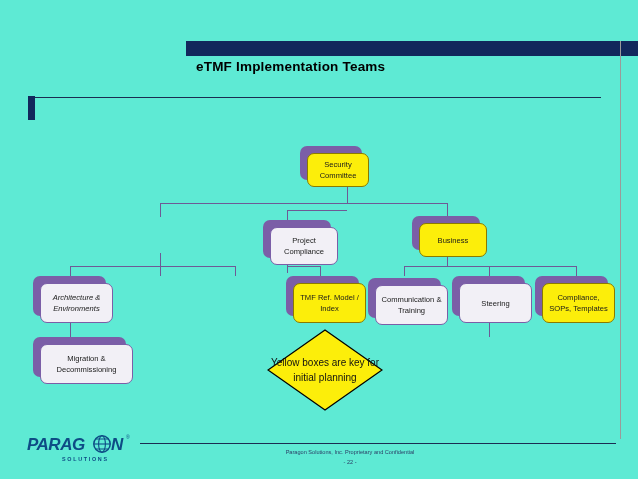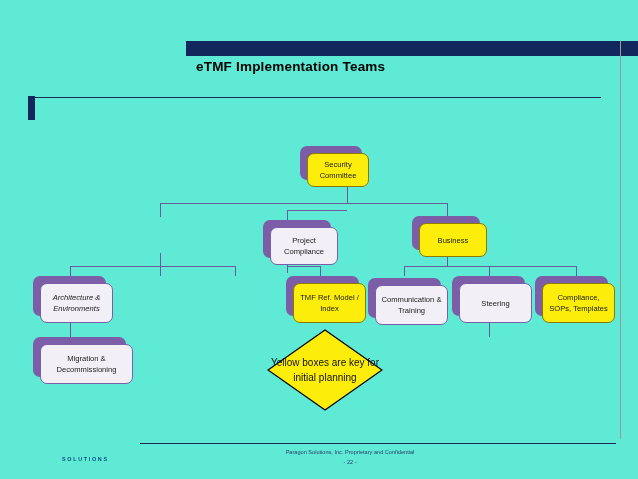--- a/index.html
+++ b/index.html
@@ -269,15 +269,31 @@
     </svg>
     <div class="dia-text">Yellow boxes are key for initial planning</div>
   </div>
 
   <div id="footer-rule"></div>
   <div id="footer-text">
     <span>Paragon Solutions, Inc. Proprietary and Confidential</span>
     <span id="footer-page">- 22 -</span>
   </div>
 
+  <div id="logo">
+    <svg viewBox="0 0 116 26" width="116" height="26">
+      <g fill="#0E4C85" font-family="Liberation Sans, sans-serif" font-weight="bold" font-size="17" font-style="italic">
+        <text x="0" y="18" letter-spacing="-0.5">PARAG</text>
+        <text x="84" y="18">N</text>
+      </g>
+      <g>
+        <circle cx="75" cy="12" r="8.2" fill="none" stroke="#0E4C85" stroke-width="1.5"></circle>
+        <ellipse cx="75" cy="12" rx="3.4" ry="8.2" fill="none" stroke="#0E4C85" stroke-width="1.1"></ellipse>
+        <line x1="66.8" y1="12" x2="83.2" y2="12" stroke="#0E4C85" stroke-width="1.1"></line>
+        <line x1="68.2" y1="7" x2="81.8" y2="7" stroke="#0E4C85" stroke-width="1"></line>
+        <line x1="68.2" y1="17" x2="81.8" y2="17" stroke="#0E4C85" stroke-width="1"></line>
+      </g>
+      <text x="99" y="7" fill="#0E4C85" font-size="5" font-family="Liberation Sans, sans-serif">®</text>
+    </svg>
+  </div>
   <div id="logo-sub">SOLUTIONS</div>
 
 </div>
 
 </body></html>

